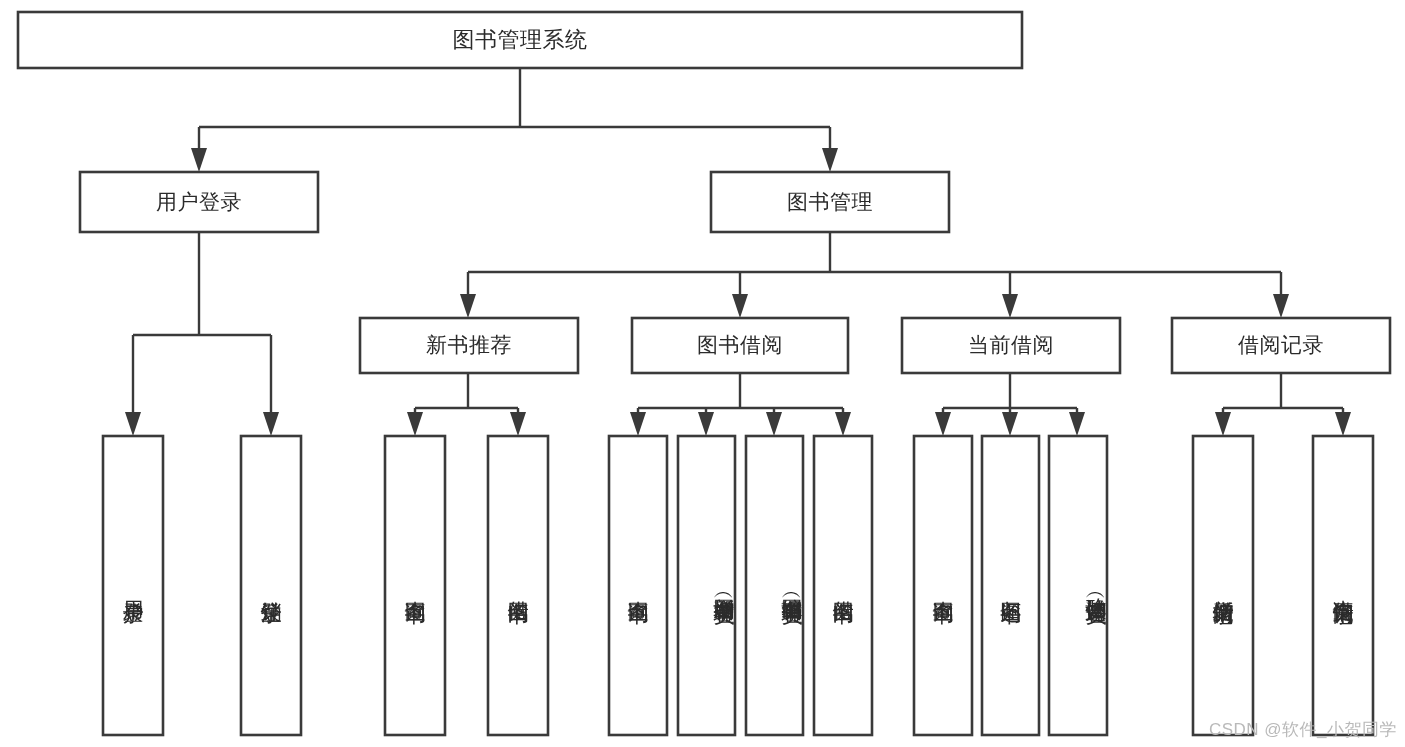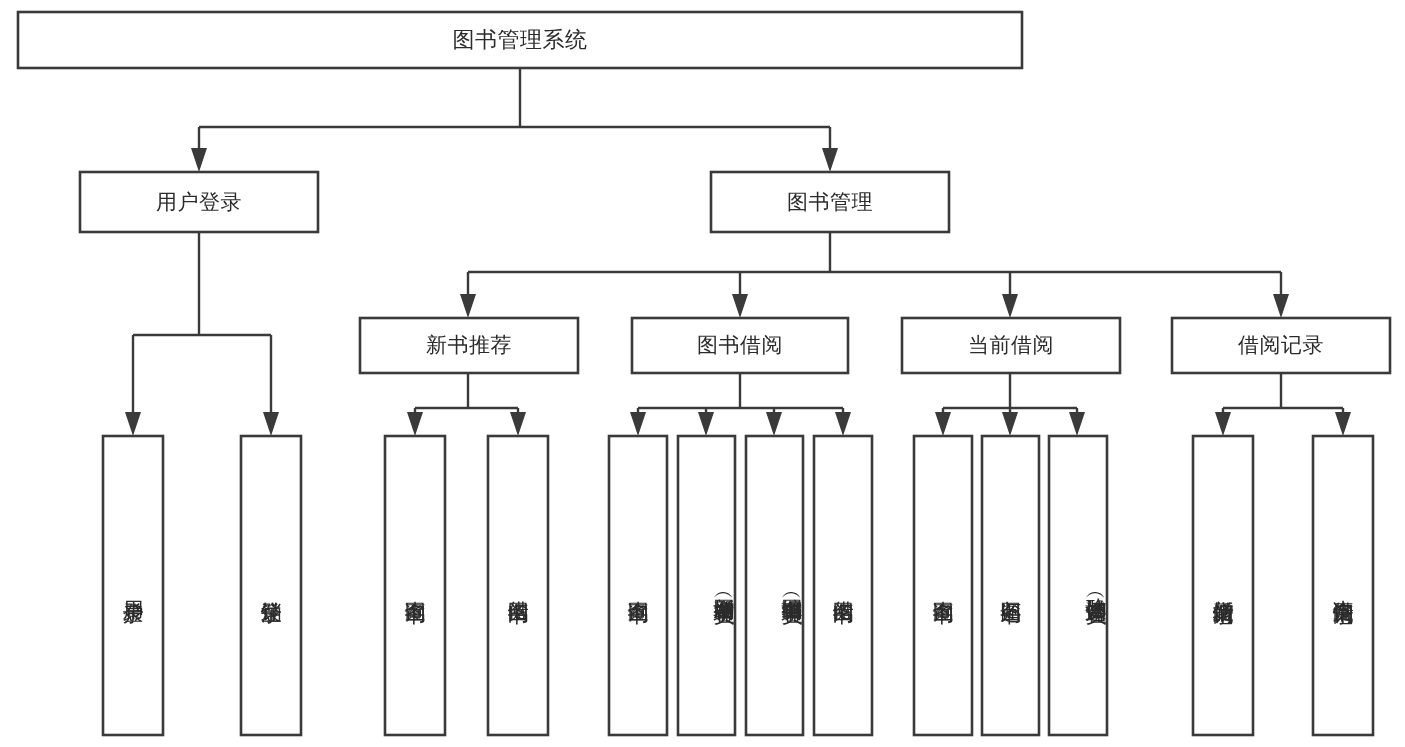--- a/index.html
+++ b/index.html
@@ -218,14 +218,15 @@
   <div class="leaf-label" style="left:746px; top:436px; width:57px; height:299px; display:flex; align-items:flex-start; justify-content:center;">编辑图书（管理员）</div>
   <div class="leaf-label" style="left:814px; top:436px; width:58px; height:299px; display:flex; align-items:center; justify-content:center;">借阅图书</div>
 
   <div class="leaf-label" style="left:914px; top:436px; width:58px; height:299px; display:flex; align-items:center; justify-content:center;">查询图书</div>
   <div class="leaf-label" style="left:982px; top:436px; width:57px; height:299px; display:flex; align-items:center; justify-content:center;">归还图书</div>
   <div class="leaf-label" style="left:1049px; top:436px; width:58px; height:299px; display:flex; align-items:flex-start; justify-content:center;">确认归还（管理员）</div>
 
   <div class="leaf-label" style="left:1193px; top:436px; width:60px; height:299px; display:flex; align-items:center; justify-content:center;">新增借阅记录</div>
   <div class="leaf-label" style="left:1313px; top:436px; width:60px; height:299px; display:flex; align-items:center; justify-content:center;">查询借阅记录</div>
 
+  <div class="watermark">CSDN @软件_小贺同学</div>
 
 </div>
 
 </body></html>

